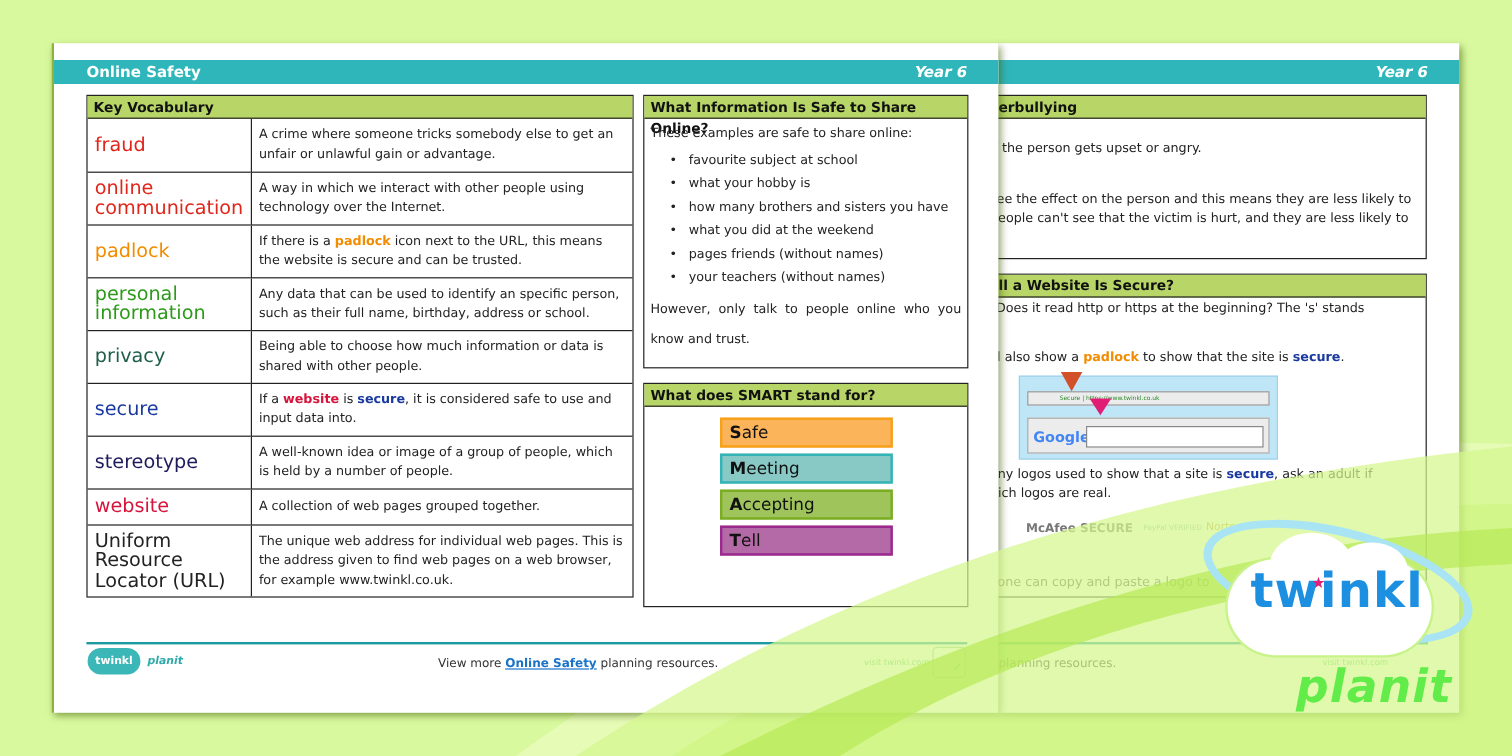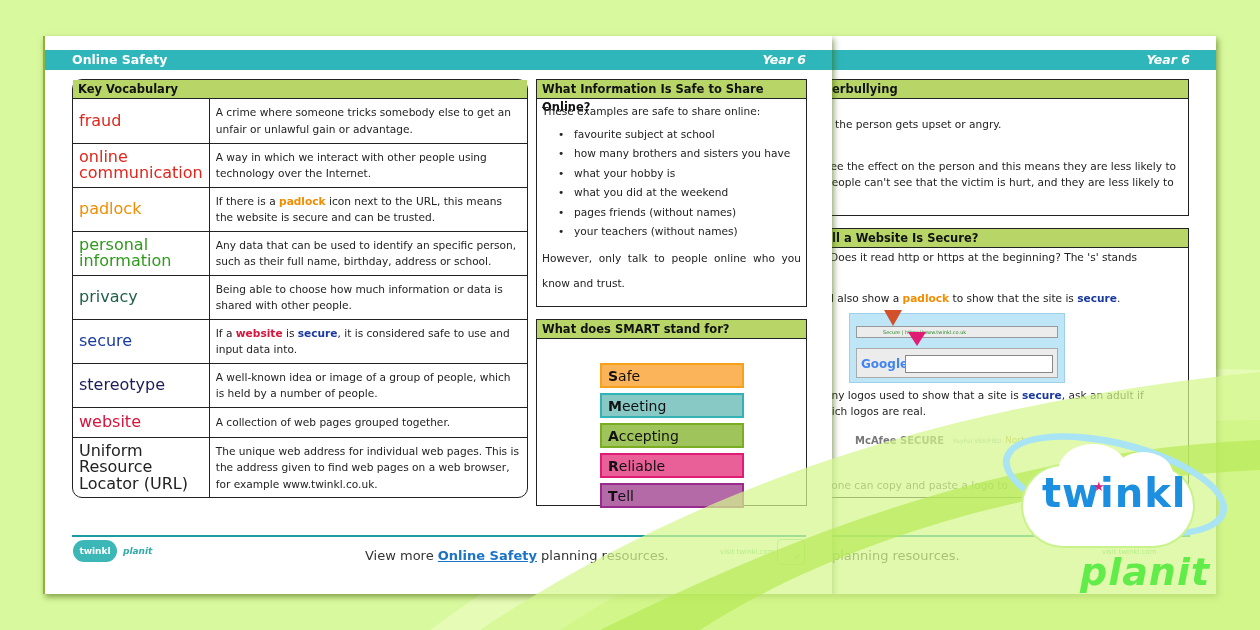--- a/index.html
+++ b/index.html
@@ -39,32 +39,32 @@
   table.vocab { width: 100%; border-collapse: collapse; font-size: 10.6px; }
   table.vocab td { border-top: 1.5px solid #222; vertical-align: middle; padding: 3px 6px; line-height: 16.5px; }
   table.vocab td.term { width: 102px; font-weight: normal; border-right: 1.5px solid #222; font-size: 16px; }
   table.vocab tr:first-child td { border-top: none; }
 
   .share-body { padding: 3px 5px; font-size: 10.6px; line-height: 19.5px; }
   .share-body ul { list-style: none; padding-left: 32px; margin: 3px 0 4px; }
   .share-body li::before { content: "•"; margin-right: 10px; margin-left: -16px; display: inline-block; width: 6px; }
   .share-body p.closing { text-align: justify; line-height: 25px; }
 
-  .smart-list { padding-top: 24px; }
+  .smart-list { padding-top: 9px; }
   .smart-item {
     width: 144px; height: 25px; margin: 0 auto 5px; margin-left: 63px;
     font-size: 14px; line-height: 23px; padding-left: 6px; color: #111;
     border: 2px solid;
   }
   .smart-item .first { font-weight: bold; }
 
   .frag { font-size: 10.6px; position: absolute; color: #222; white-space: nowrap; }
 
   .footer-line { position: absolute; left: 27px; right: 26px; top: 499px; height: 2px; background: #1d9aa0; }
-  .footer-text { position: absolute; top: 512px; font-size: 13px; color: #333; }
+  .footer-text { position: absolute; top: 512px; font-size: 10px; color: #333; }
   .footer-link { color: #1a73c7; font-weight: bold; text-decoration: underline; }
   .visit { position: absolute; font-size: 7px; color: #6fcf7a; }
 
   .twinkl-mini {
     position: absolute; left: 28px; top: 504px; width: 44px; height: 22px;
     background: #3cb7b7; border-radius: 11px; color: #fff; font-size: 9px; font-weight: bold;
     text-align: center; line-height: 22px;
   }
   .planit-mini { position: absolute; left: 78px; top: 510px; color: #2fa9a9; font-size: 9px; font-weight: bold; font-style: italic; }
 
@@ -150,21 +150,21 @@
   <div class="footer-text" style="left:0;">planning resources.</div>
   <div class="visit" style="left:270px; top:512px;">visit twinkl.com</div>
 </div>
 
 <div class="page page-front">
   <div class="banner">
     <span class="title">Online Safety</span>
     <span class="year">Year 6</span>
   </div>
 
-  <div class="box" style="left:27px; top:43px; width:456px;border-radius:10px;">
+  <div class="box" style="left:27px; top:43px; width:456px;">
     <div class="box-head">Key Vocabulary</div>
     <table class="vocab">
       <tbody id="vocab-body">
           <tr style="height: 44px;">
             <td class="term" style="color: rgb(224, 38, 27);">fraud</td>
             <td>A crime where someone tricks somebody else to get an unfair or unlawful gain or advantage.</td>
           </tr>
           <tr style="height: 44px;">
             <td class="term" style="color: rgb(224, 38, 27);">online communication</td>
             <td>A way in which we interact with other people using technology over the Internet.</td>
@@ -200,37 +200,36 @@
         </tbody>
     </table>
   </div>
 
   <div class="box" style="left:491px; top:43px; width:271px; height:228px;">
     <div class="box-head">What Information Is Safe to Share Online?</div>
     <div class="share-body">
       <div>These examples are safe to share online:</div>
       <ul id="share-list">
           <li>favourite subject at school</li>
+          <li>what your hobby is</li>
           <li>how many brothers and sisters you have</li>
-          <li>what your hobby is</li>
           <li>what you did at the weekend</li>
           <li>pages friends (without names)</li>
           <li>your teachers (without names)</li>
         </ul>
       <p class="closing">However, only talk to people online who you know and trust.</p>
     </div>
   </div>
 
   <div class="box" style="left:491px; top:283px; width:271px; height:187px;">
     <div class="box-head">What does SMART stand for?</div>
     <div class="smart-list" id="smart-list">
         <div class="smart-item" style="background: rgb(251, 180, 90); border-color: rgb(247, 160, 26);"><span class="first">S</span><span>afe</span></div>
         <div class="smart-item" style="background: rgb(136, 201, 198); border-color: rgb(50, 179, 182);"><span class="first">M</span><span>eeting</span></div>
         <div class="smart-item" style="background: rgb(159, 196, 92); border-color: rgb(122, 173, 36);"><span class="first">A</span><span>ccepting</span></div>
-        <div class="smart-item" style="background: rgb(233, 95, 152); border-color: rgb(224, 28, 116);"><span class="first">R</span><span>eliable</span></div>
         <div class="smart-item" style="background: rgb(181, 106, 168); border-color: rgb(155, 42, 142);"><span class="first">T</span><span>ell</span></div>
       </div>
   </div>
 
   <div class="footer-line"></div>
   <div class="twinkl-mini">twinkl</div>
   <div class="planit-mini">planit</div>
   <div class="footer-text" style="left:320px;">
     <span>View more </span><a class="footer-link">Online Safety</a><span> planning resources.</span>
   </div>

